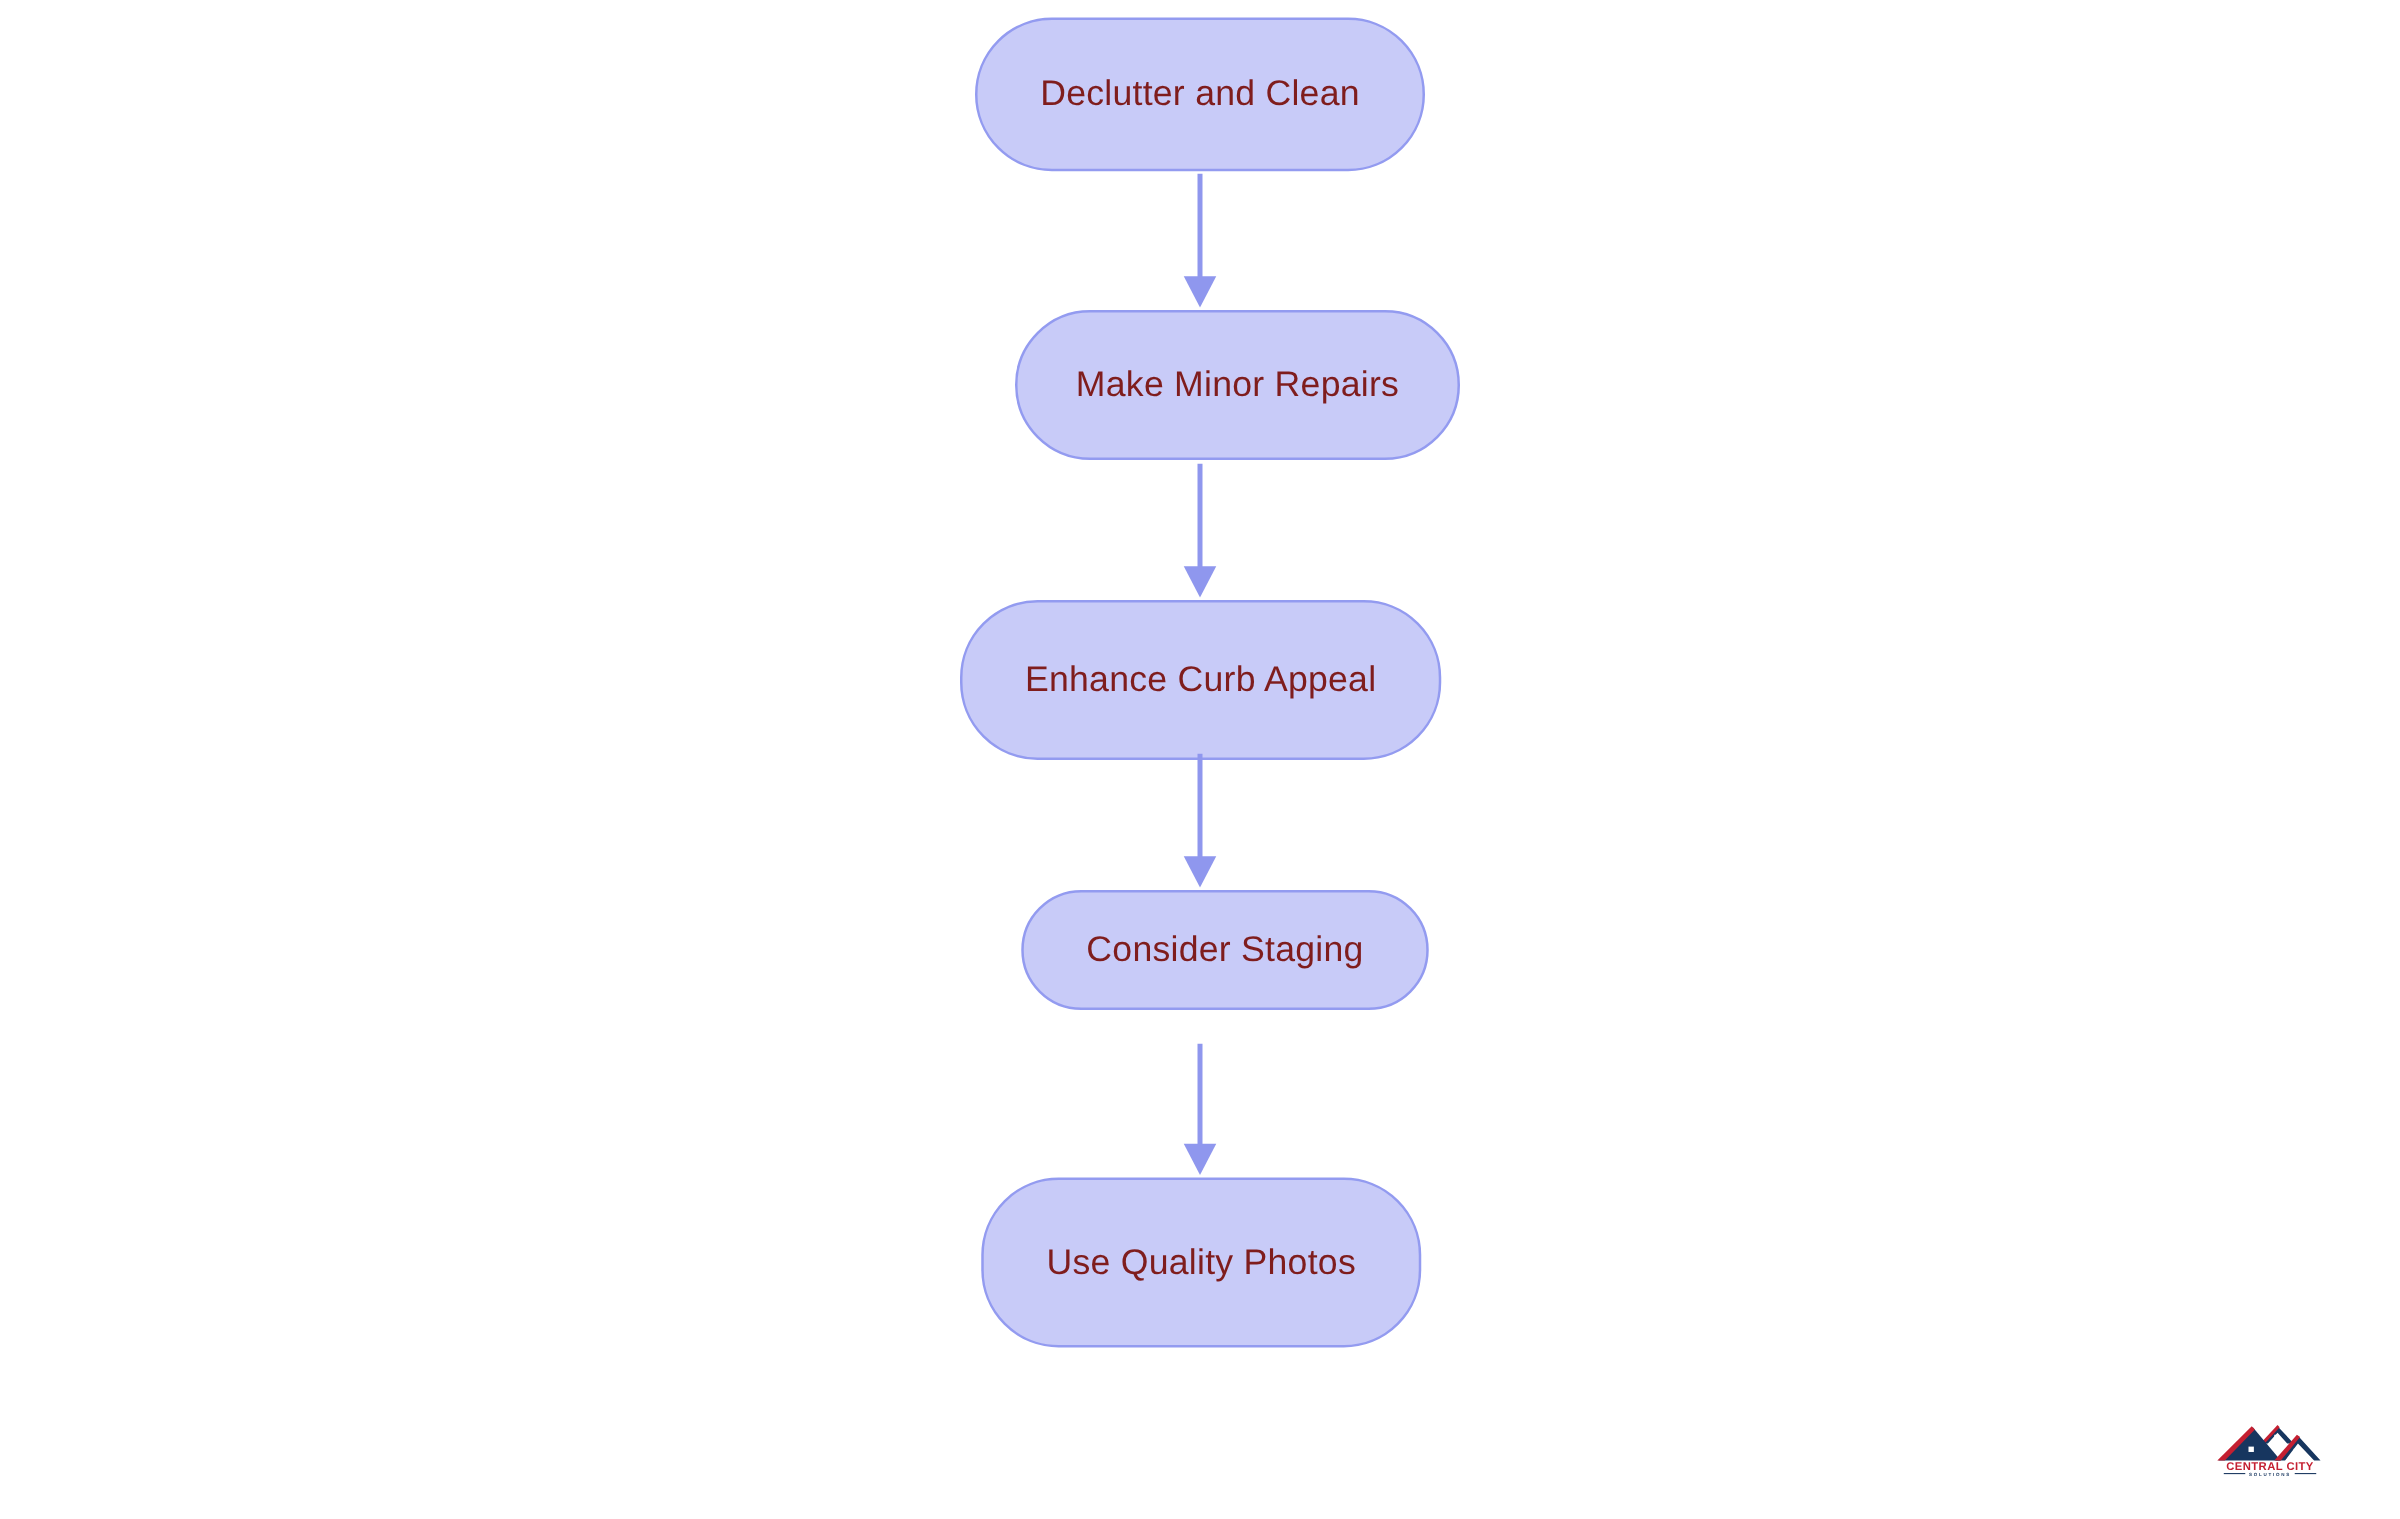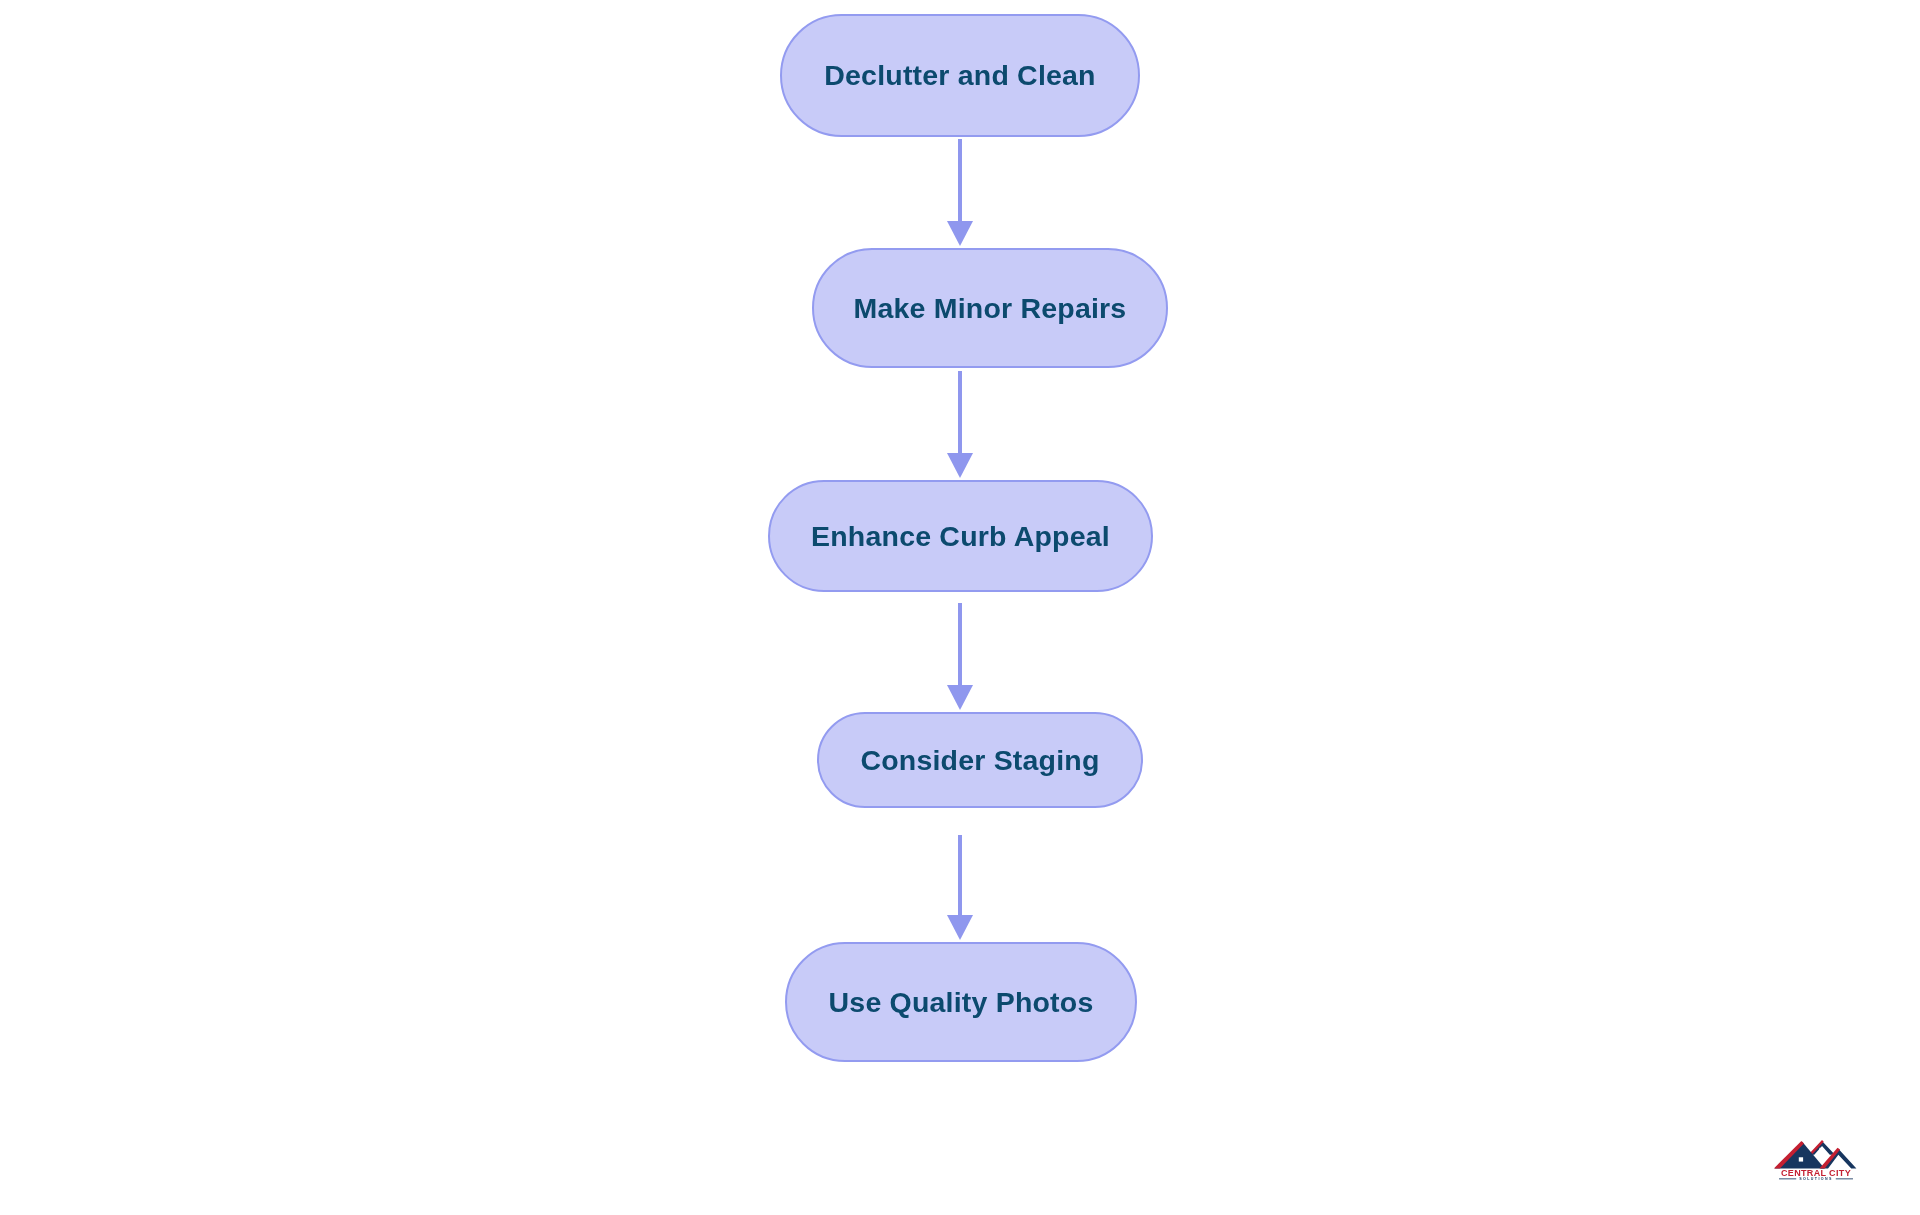--- a/index.html
+++ b/index.html
@@ -10,34 +10,33 @@
     height: 1215px;
     background: #ffffff;
     overflow: hidden;
   }
   .node {
     position: absolute;
     box-sizing: border-box;
     background: #c8cbf8;
     border: 2px solid #939bf0;
     border-radius: 62px;
-    color: #0c4a6e;
+    color: #7f1d1d;
     font-size: 28.5px;
     letter-spacing: 0.2px;
     display: flex;
     align-items: center;
     justify-content: center;
     text-align: center;
-    font-weight: bold;
   }
   .node-1 { left: 780px; top: 14px;  width: 360px; height: 123px; }
   .node-2 { left: 812px; top: 248px; width: 356px; height: 120px; }
-  .node-3 { left: 768px; top: 480px; width: 385px; height: 112px; }
+  .node-3 { left: 768px; top: 480px; width: 385px; height: 128px; }
   .node-4 { left: 817px; top: 712px; width: 326px; height: 96px; }
-  .node-5 { left: 785px; top: 942px; width: 352px; height: 120px; }
+  .node-5 { left: 785px; top: 942px; width: 352px; height: 136px; }
 
   .arrow-line {
     position: absolute;
     left: 958px;
     width: 4px;
     background: #8f97ee;
   }
   .arrow-head {
     position: absolute;
     left: 947px;

